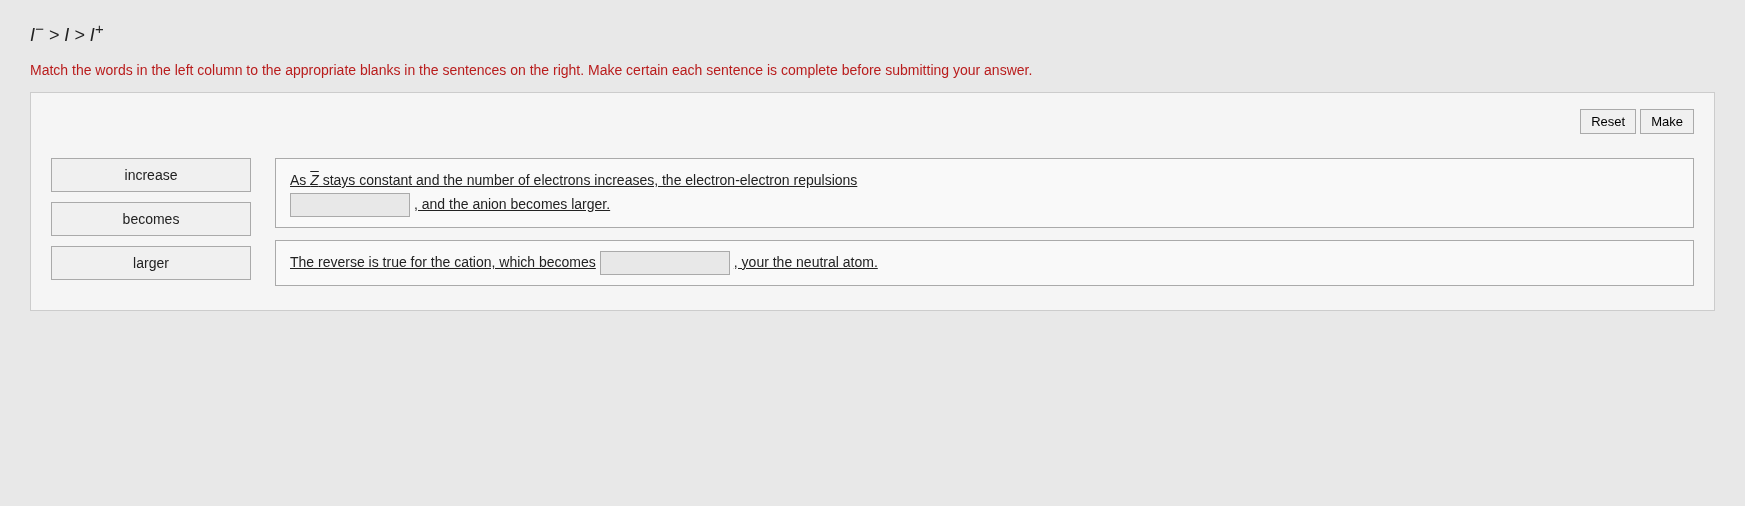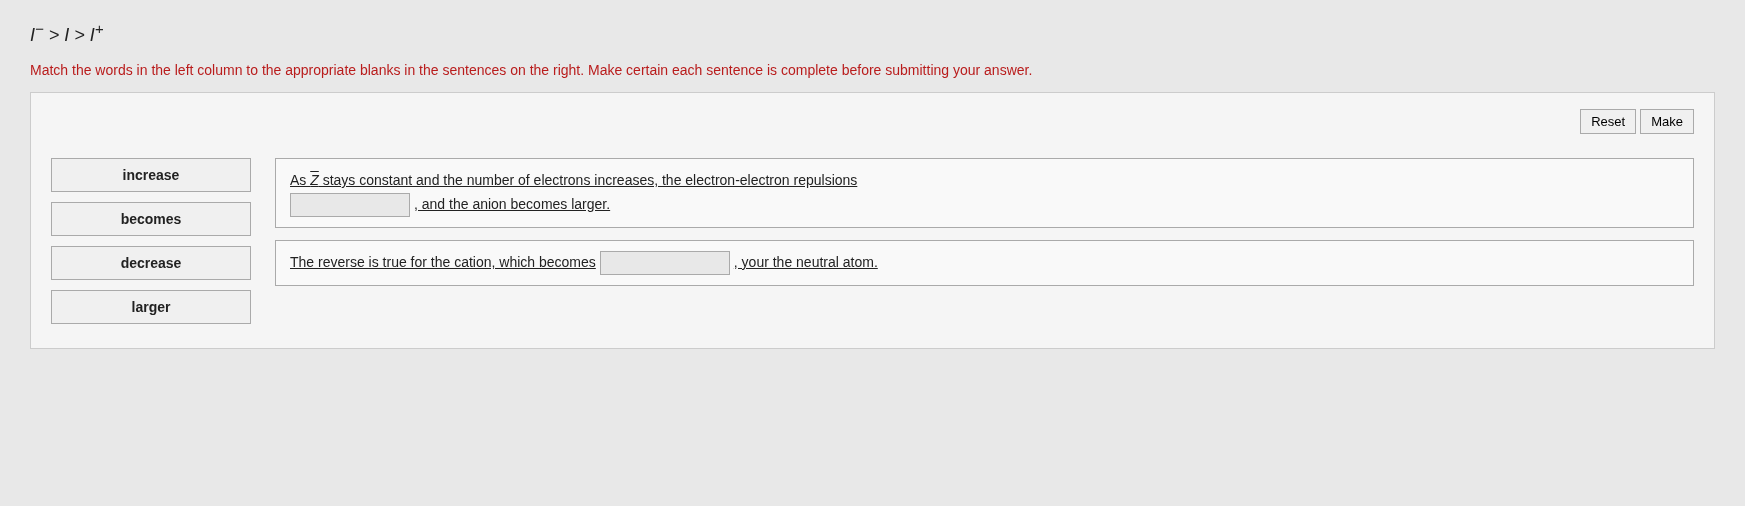--- a/index.html
+++ b/index.html
@@ -65,21 +65,21 @@
       flex-direction: column;
       gap: 10px;
       min-width: 200px;
     }
 
     .word-box {
       border: 1px solid #aaa;
       background-color: #f0f0f0;
       padding: 8px 20px;
       text-align: center;
-      font-weight: bold;
+      font-weight: normal;
       font-size: 14px;
       cursor: pointer;
       min-width: 180px;
     }
 
     .right-column {
       display: flex;
       flex-direction: column;
       gap: 12px;
       flex: 1;
@@ -139,23 +139,20 @@
   <div class="content-area">
 
     <div class="left-column">
       <div class="word-box">
         <span>increase</span>
       </div>
       <div class="word-box">
         <span>becomes</span>
       </div>
       <div class="word-box">
-        <span>decrease</span>
-      </div>
-      <div class="word-box">
         <span>larger</span>
       </div>
     </div>
 
     <div class="right-column">
 
       <div class="sentence-box">
         <div class="line">
           <span>As <span class="math-symbol">Z</span> stays constant and the number of electrons increases, the electron-electron repulsions</span>
         </div>

